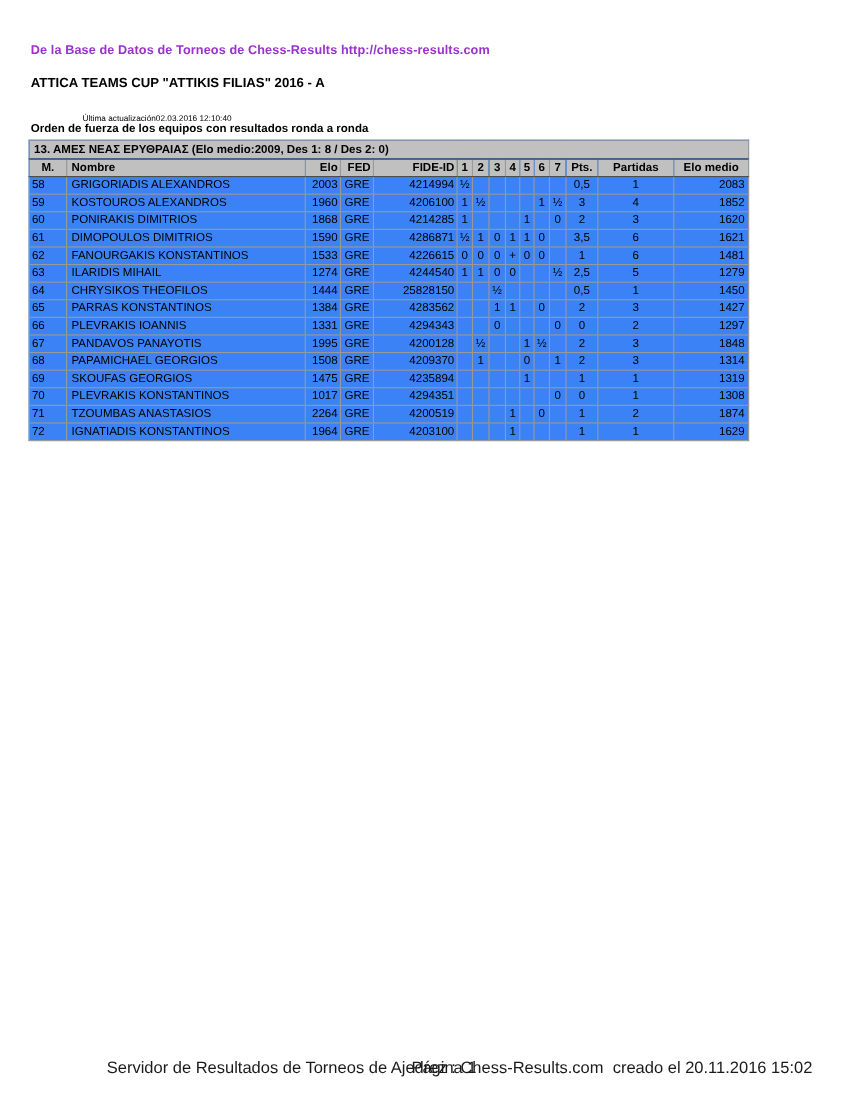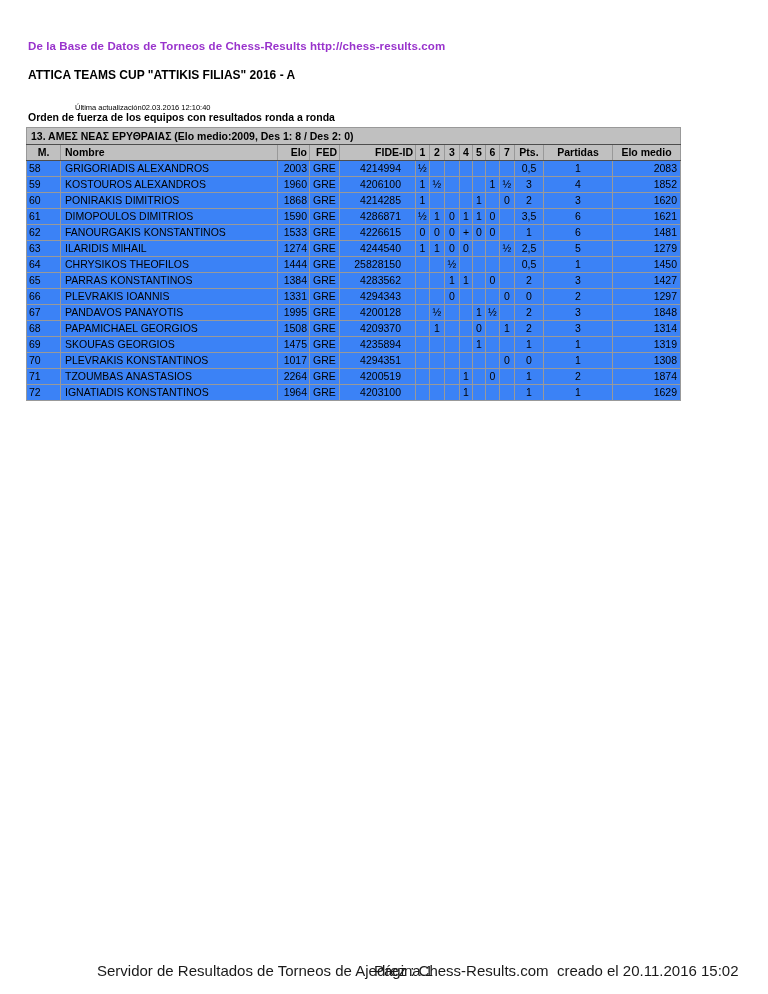--- a/index.html
+++ b/index.html
@@ -107,21 +107,21 @@
   tr.col-head td.h-name { text-align: left; padding-left: 4px; margin-left: 28px; }
   tr.col-head td.h-elo  { text-align: right; padding-right: 2px; }
   tr.col-head td.h-fed  { text-align: right; padding-left: 2px; }
   tr.col-head td.h-fide { text-align: right; padding-right: 2px; }
 
   
   td.c-num   { }
   td.c-name  { text-align: left; padding-left: 4px; }
   td.c-elo   { text-align: right; padding-right: 2px; }
   td.c-fed   { text-align: center; padding-left: 2px; }
-  td.c-fide  { text-align: right; padding-right: 14px; }
+  td.c-fide  { text-align: right; padding-right: 2px; }
   td.c-rd    { text-align: center; }
   td.c-pts   { text-align: center; }
   td.c-part  { text-align: center; }
   td.c-avg   { text-align: right; padding-right: 3px; }
 
   
   .footer {
     position: absolute;
     left: 0;
     top: 962px;

